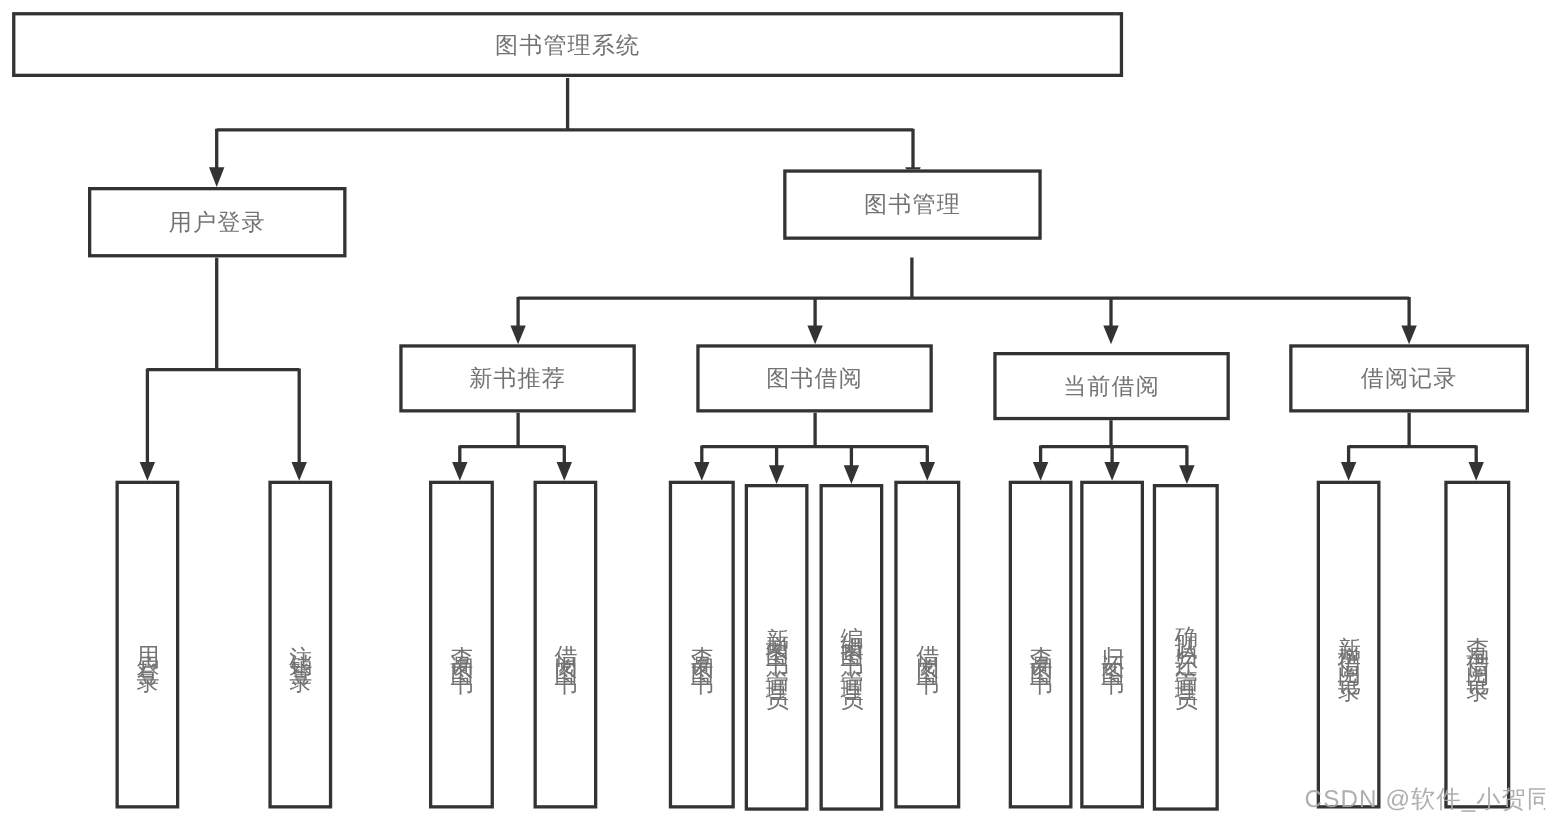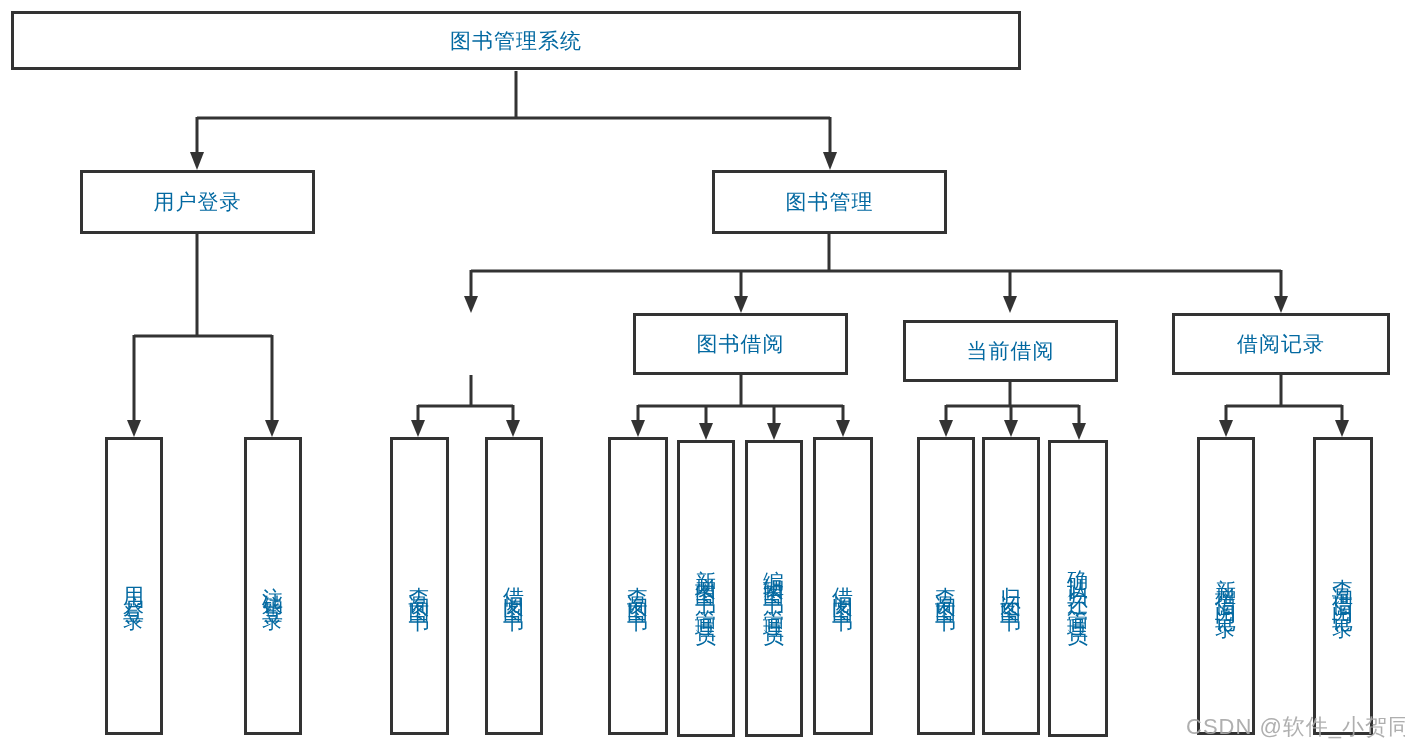--- a/index.html
+++ b/index.html
@@ -12,21 +12,21 @@
   }
   .connectors{position:absolute;left:0;top:0;width:1405px;height:747px;}
   .node{
     position:absolute;
     box-sizing:border-box;
     border:3px solid #333333;
     background:#ffffff;
     display:flex;
     align-items:center;
     justify-content:center;
-    color:#0369a1;
+    color:#737373;
   }
   .node .lbl{
     font-size:21px;
     letter-spacing:1px;
     white-space:nowrap;
   }
   .node.vert .lbl{
     writing-mode:vertical-rl;
     text-orientation:mixed;
     letter-spacing:8px;
@@ -87,24 +87,27 @@
     </g>
   </svg>
 
   <div class="node" style="left:11px;top:11px;width:1010px;height:59px;">
     <span class="lbl">图书管理系统</span>
   </div>
 
   <div class="node" style="left:80px;top:170px;width:235px;height:64px;">
     <span class="lbl">用户登录</span>
   </div>
-  <div class="node" style="left:712px;top:170px;width:235px;height:64px;">
+  <div class="node" style="left:712px;top:154px;width:235px;height:64px;">
     <span class="lbl">图书管理</span>
   </div>
 
+  <div class="node" style="left:363px;top:313px;width:215px;height:62px;">
+    <span class="lbl">新书推荐</span>
+  </div>
   <div class="node" style="left:633px;top:313px;width:215px;height:62px;align-items:center;">
     <span class="lbl">图书借阅</span>
   </div>
   <div class="node" style="left:903px;top:320px;width:215px;height:62px;">
     <span class="lbl">当前借阅</span>
   </div>
   <div class="node" style="left:1172px;top:313px;width:218px;height:62px;">
     <span class="lbl">借阅记录</span>
   </div>
 

